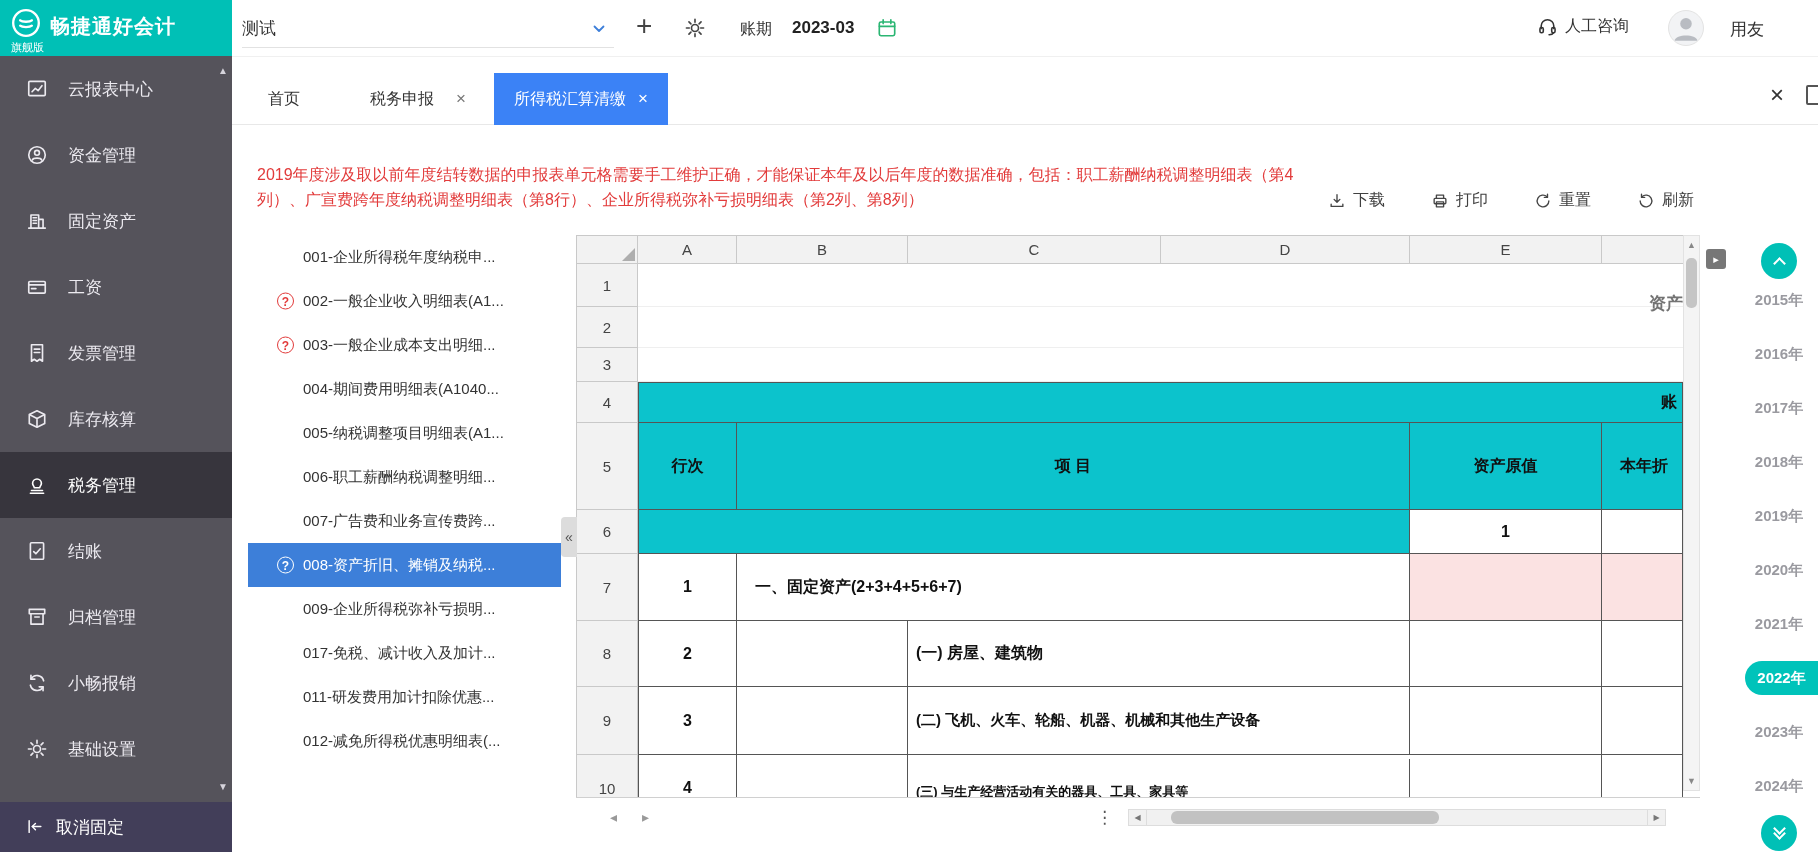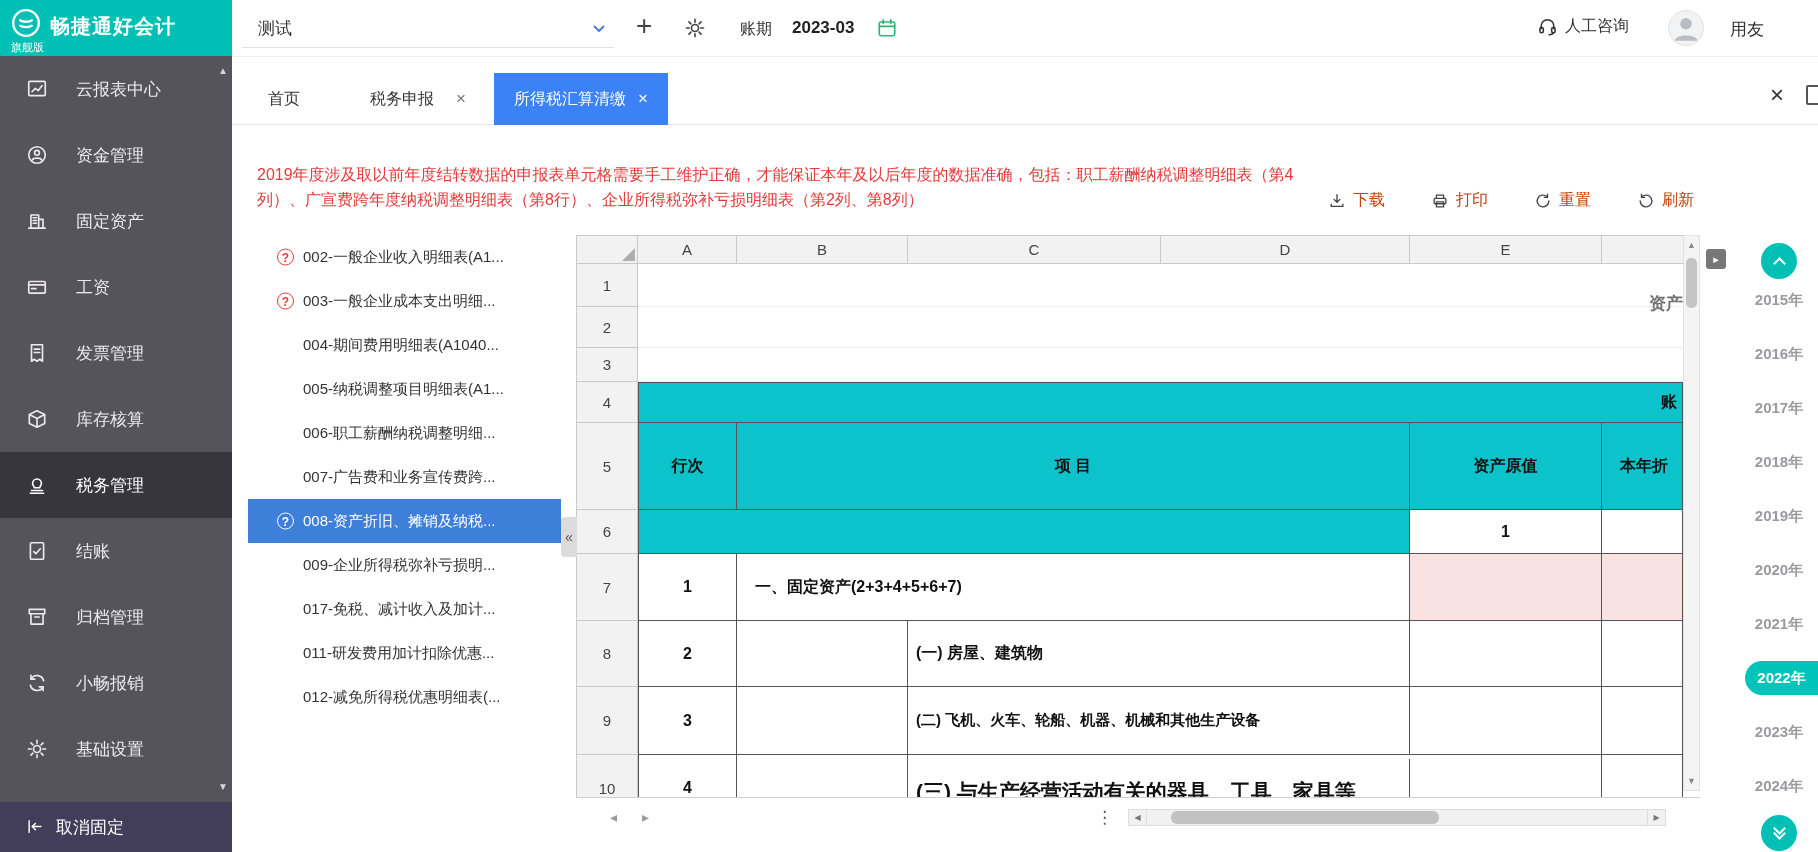--- a/index.html
+++ b/index.html
@@ -7,31 +7,31 @@
   body{font-family:"Liberation Sans","DejaVu Sans",sans-serif;color:#333;}
   .app{position:relative;width:1818px;height:852px;background:#fff;overflow:hidden;}
 
   
   .sidebar{position:absolute;left:0;top:0;width:232px;height:852px;background:#55535b;z-index:5;}
   .logo{position:absolute;left:0;top:0;width:232px;height:56px;background:#00c0b6;color:#fff;}
   .logo-icon{position:absolute;left:10px;top:7px;width:32px;height:32px;}
   .logo-title{position:absolute;left:50px;top:13px;font-size:20px;font-weight:bold;letter-spacing:1px;white-space:nowrap;}
   .logo-edition{position:absolute;left:11px;top:40px;font-size:11px;}
   .nav{position:absolute;left:0;top:56px;width:232px;height:748px;overflow:hidden;}
-  .nav-item{height:66px;display:flex;align-items:center;gap:28px;padding-left:26px;color:#eceaf0;font-size:17px;cursor:pointer;white-space:nowrap;}
+  .nav-item{height:66px;display:flex;align-items:center;gap:20px;padding-left:26px;color:#eceaf0;font-size:17px;cursor:pointer;white-space:nowrap;}
   .nav-item.active{background:#37353d;color:#fff;}
   .nav-item svg{width:22px;height:22px;flex:none;}
   .side-scroll{position:absolute;right:4px;color:#d6d4dc;font-size:10px;line-height:10px;z-index:6;}
   .unpin{position:absolute;left:0;bottom:0;width:232px;height:50px;background:#423e59;color:#fff;display:flex;align-items:center;gap:12px;padding-left:26px;font-size:17px;z-index:7;}
   .unpin svg{width:18px;height:18px;}
 
   
   .topbar{position:absolute;left:232px;top:0;width:1586px;height:57px;background:#fff;border-bottom:1px solid #f0f0f0;z-index:4;}
   .acct{position:absolute;left:10px;top:8px;width:372px;height:40px;border-bottom:1px solid #e2e2e2;}
-  .acct-label{position:absolute;left:16px;top:9px;font-size:17px;color:#333;text-align:center;}
+  .acct-label{position:absolute;left:0;top:9px;font-size:17px;color:#333;text-align:center;}
   .acct-chev{position:absolute;right:8px;top:14px;width:14px;height:14px;}
   .tb-plus{position:absolute;left:404px;top:9px;font-size:28px;color:#444;line-height:34px;cursor:pointer;}
   .tb-gear{position:absolute;left:452px;top:17px;width:22px;height:22px;color:#444;cursor:pointer;}
   .tb-period-label{position:absolute;left:508px;top:19px;font-size:16px;color:#333;}
   .tb-period-value{position:absolute;left:560px;top:18px;font-size:17px;font-weight:bold;color:#222;cursor:pointer;}
   .tb-cal{position:absolute;left:644px;top:17px;width:22px;height:22px;color:#2bb673;cursor:pointer;}
   .tb-consult{position:absolute;right:189px;top:16px;display:flex;align-items:center;gap:7px;cursor:pointer;}
   .tb-consult svg{width:21px;height:21px;color:#333;}
   .tb-consult span{font-size:16px;color:#333;}
   .tb-avatar{position:absolute;right:114px;top:10px;width:36px;height:36px;border-radius:50%;background:#f2f3f5;border:1px solid #e3e3e3;overflow:hidden;cursor:pointer;}
@@ -46,21 +46,21 @@
   .tab-home{left:16px;}
   .tab-2{left:118px;gap:22px;}
   .tab-3{left:262px;}
   .tabbar-close{position:absolute;right:34px;top:26px;font-size:24px;color:#333;line-height:24px;cursor:pointer;}
   .tabbar-partial{position:absolute;right:-8px;top:28px;width:20px;height:20px;border:2px solid #555;border-radius:2px;cursor:pointer;}
 
   
   .notice{position:absolute;left:257px;top:162px;color:#e23b3b;font-size:16px;line-height:25px;z-index:2;}
   .notice div{white-space:nowrap;}
   .tools{position:absolute;right:124px;top:190px;display:flex;gap:46px;z-index:3;}
-  .tool{display:flex;align-items:center;gap:7px;font-size:16px;color:#c2410c;cursor:pointer;}
+  .tool{display:flex;align-items:center;gap:7px;font-size:16px;color:#404040;cursor:pointer;}
   .tool svg{width:18px;height:18px;color:#444;}
 
   
   .report-list{position:absolute;left:248px;top:235px;width:313px;z-index:2;}
   .report-item{position:relative;height:44px;display:flex;align-items:center;padding-left:55px;font-size:15px;color:#333;white-space:nowrap;overflow:hidden;cursor:pointer;}
   .report-item.selected{background:#3d7fd9;color:#fff;}
   .qmark{position:absolute;left:29px;top:50%;transform:translateY(-50%);width:17px;height:17px;border:1.5px solid #e23b3b;border-radius:50%;color:#e23b3b;font-size:12px;font-weight:bold;display:flex;align-items:center;justify-content:center;}
   .report-item.selected .qmark{border-color:#fff;color:#fff;}
   .collapse-handle{position:absolute;left:561px;top:517px;width:16px;height:40px;background:#dcdcdc;border-radius:4px 0 0 4px;color:#555;font-size:14px;display:flex;align-items:center;justify-content:center;cursor:pointer;z-index:3;}
 
@@ -315,20 +315,23 @@
       <svg viewBox="0 0 20 20" fill="none" stroke="currentColor" stroke-width="1.5" stroke-linecap="round" stroke-linejoin="round">
           <path d="M3.5 10a6.5 6.5 0 102-4.7"></path>
           <path d="M5 2.5V6h3.5"></path>
         </svg>
       <span>刷新</span>
     </div>
   </div>
 
   <div class="report-list">
     <div class="report-item">
+        <span>001-企业所得税年度纳税申...</span>
+      </div>
+    <div class="report-item">
         <span class="qmark">?</span>
         <span>002-一般企业收入明细表(A1...</span>
       </div>
     <div class="report-item">
         <span class="qmark">?</span>
         <span>003-一般企业成本支出明细...</span>
       </div>
     <div class="report-item">
         <span>004-期间费用明细表(A1040...</span>
       </div>
@@ -422,21 +425,21 @@
     <div class="fcell bl" style="left:62px;top:452px;width:99px;height:68px;">3</div>
     <div class="fcell" style="left:161px;top:452px;width:171px;height:68px;"></div>
     <div class="fcell left" style="left:332px;top:452px;width:502px;height:68px;padding-left:8px;font-size:15px;">
         <span class="celltext">(二) 飞机、火车、轮船、机器、机械和其他生产设备</span>
       </div>
     <div class="fcell" style="left:834px;top:452px;width:192px;height:68px;"></div>
     <div class="fcell" style="left:1026px;top:452px;width:81px;height:68px;"></div>
 
     <div class="fcell bl" style="left:62px;top:520px;width:99px;height:67px;">4</div>
     <div class="fcell" style="left:161px;top:520px;width:171px;height:67px;"></div>
-    <div class="fcell left" style="left:332px;top:524px;width:502px;height:67px;padding-left:8px;font-size:21px;text-align:center;">
+    <div class="fcell left" style="left:332px;top:524px;width:502px;height:67px;padding-left:8px;font-size:13px;text-align:center;">
         <span class="celltext">(三) 与生产经营活动有关的器具、工具、家具等</span>
       </div>
     <div class="fcell" style="left:834px;top:520px;width:192px;height:67px;"></div>
     <div class="fcell" style="left:1026px;top:520px;width:81px;height:67px;"></div>
   </div>
 
   <div class="vscroll">
     <span class="arr" style="top:4px;">▲</span>
     <div class="thumb"></div>
     <span class="arr" style="bottom:4px;">▼</span>

